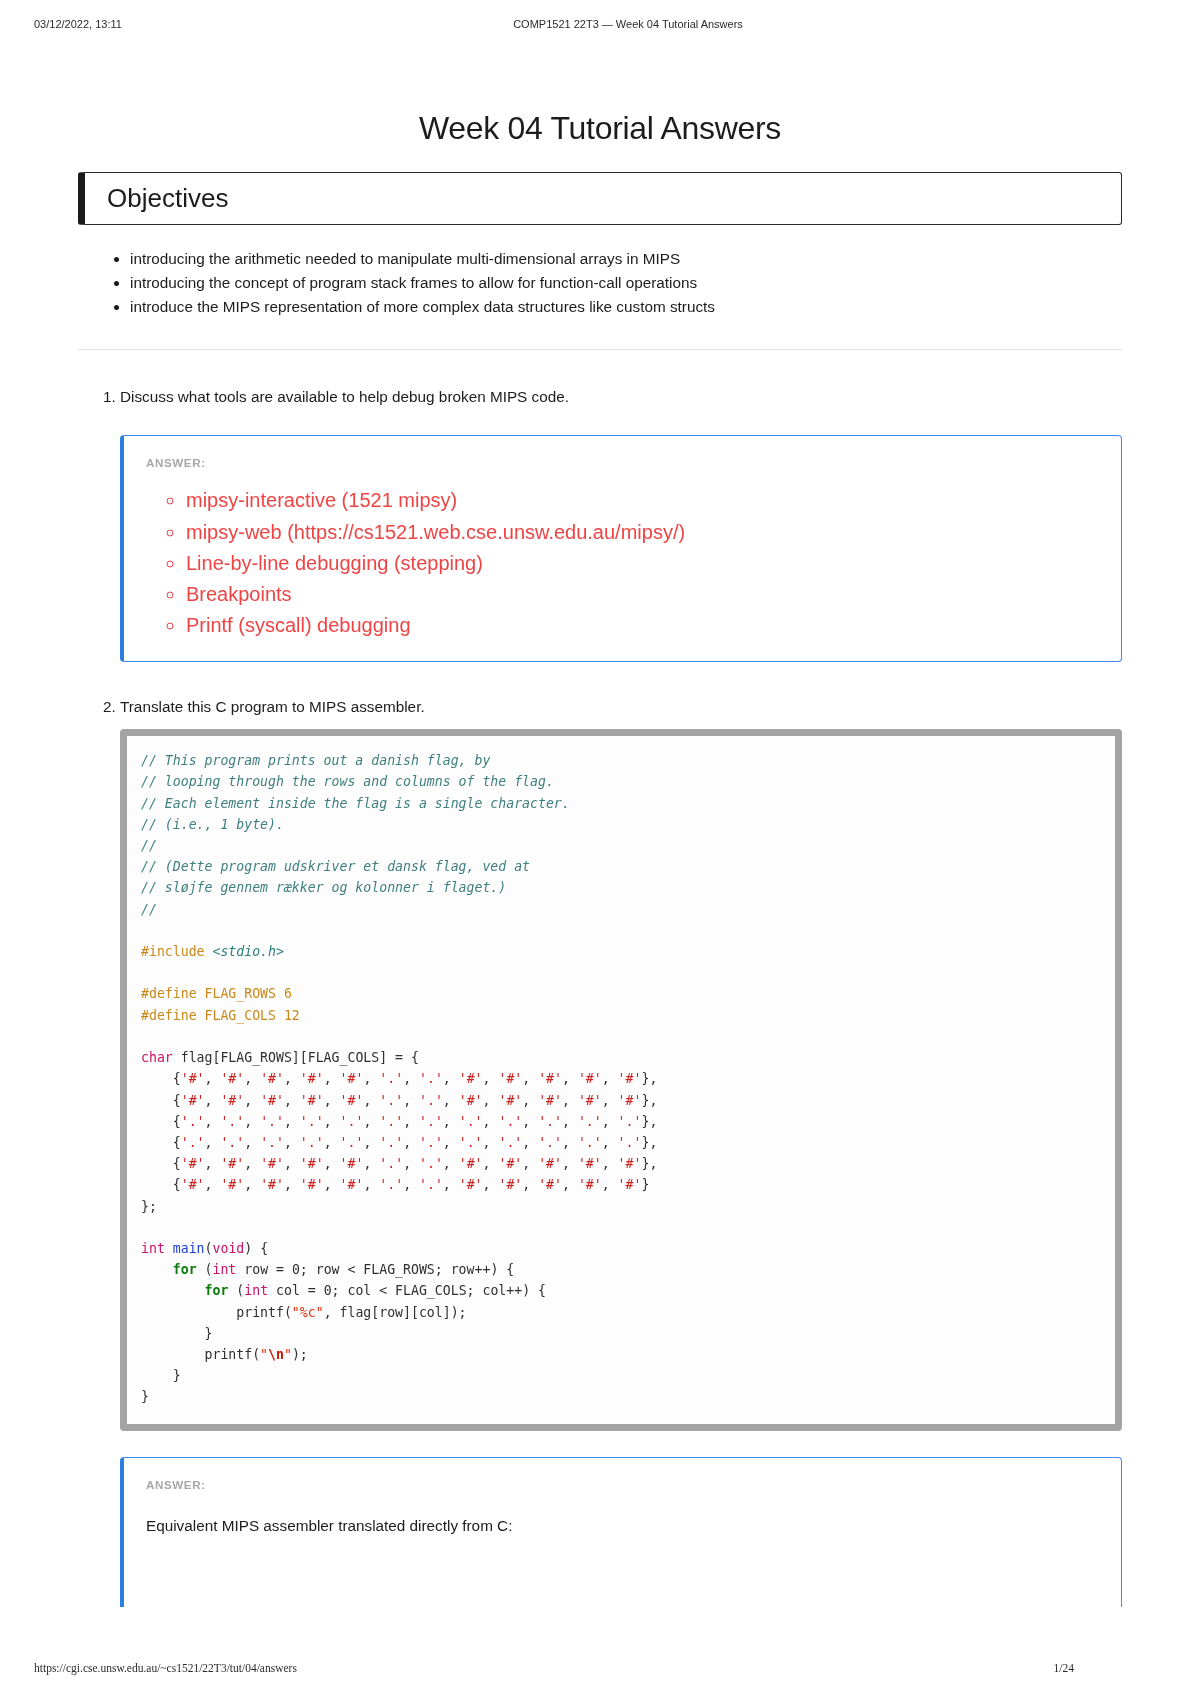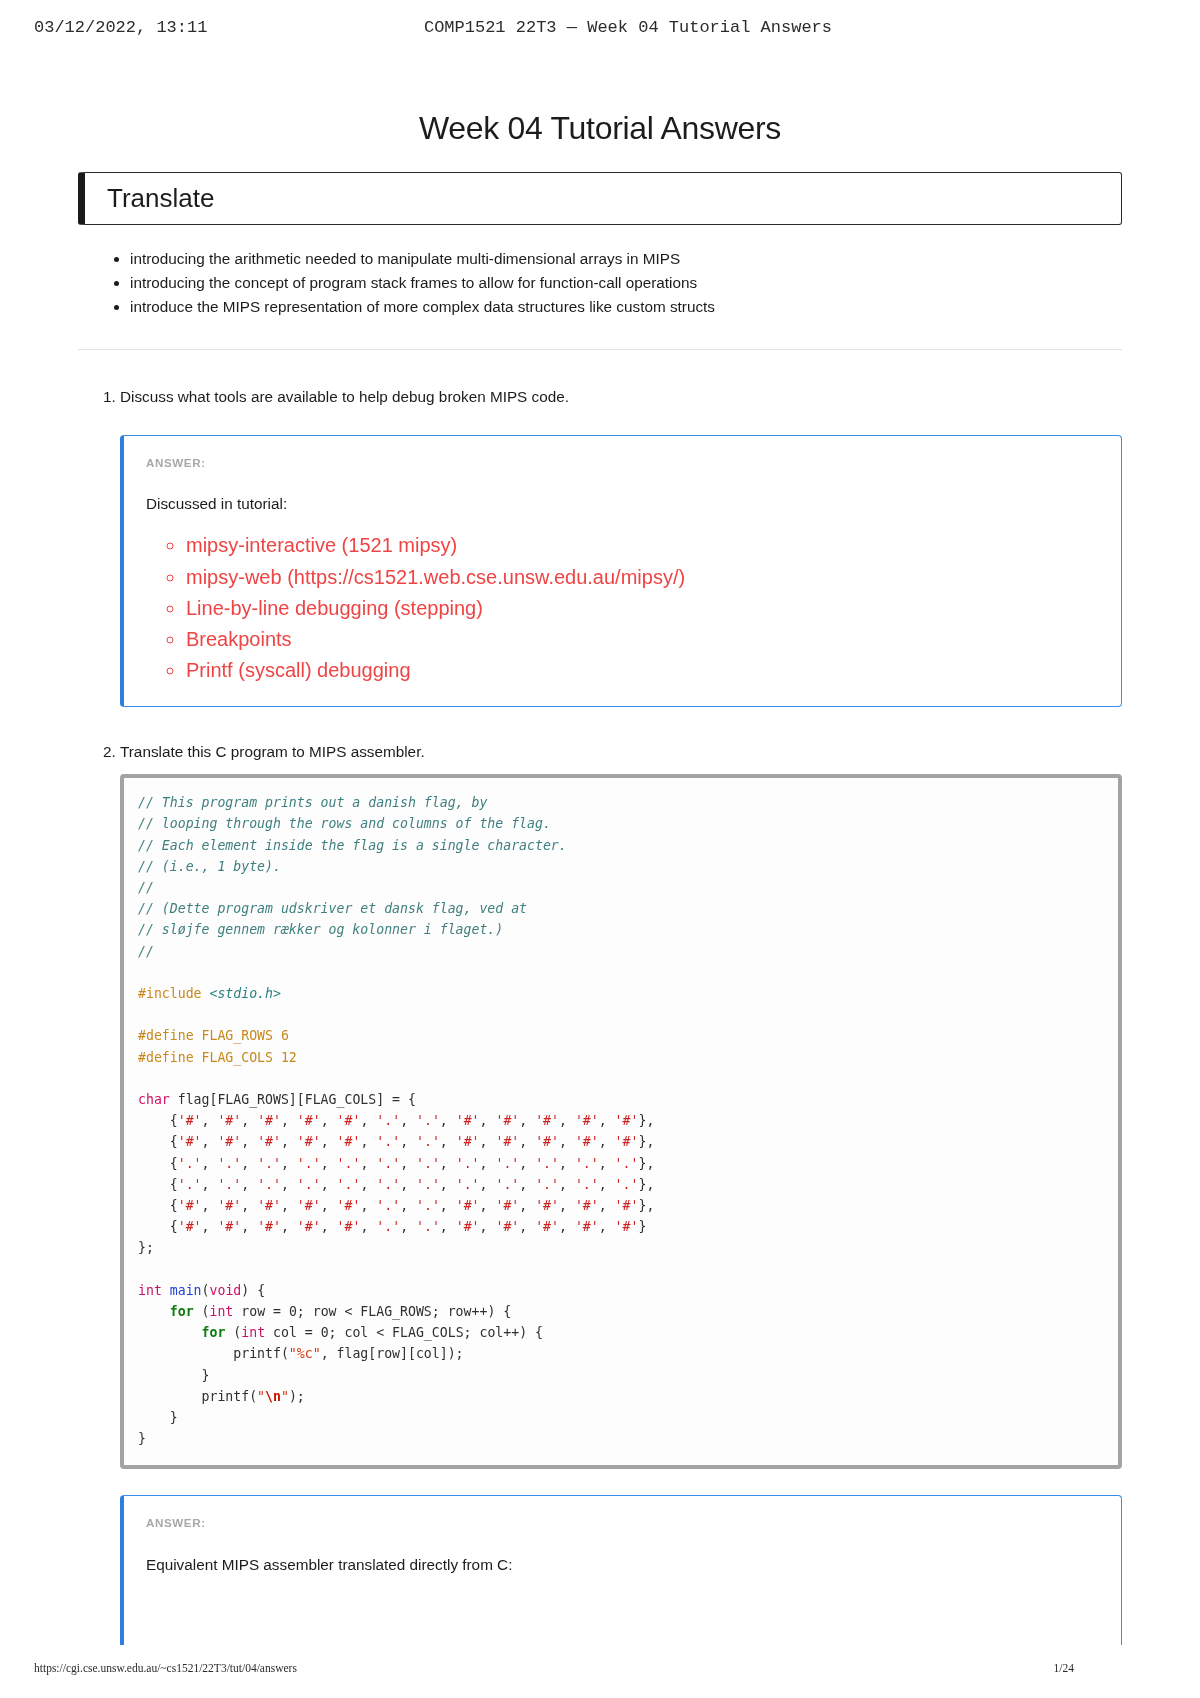--- a/index.html
+++ b/index.html
@@ -16,22 +16,22 @@
     overflow: hidden;
   }
 
   
   .print-header {
     position: absolute;
     top: 18px;
     left: 0;
     width: 1200px;
     height: 18px;
-    font-family: Liberation Mono, monospace;
-    font-size: 17px;
+    font-family: Liberation Sans, sans-serif;
+    font-size: 11px;
     color: #2b2b2b;
   }
   .print-header .ph-left {
     position: absolute;
     left: 34px;
     top: 0;
     white-space: nowrap;
   }
   .print-header .ph-center {
     position: absolute;
@@ -168,21 +168,21 @@
   ul.answer-sublist li {
     font-size: 20px;
     line-height: 1.56;
     color: #ef4444;
   }
 
   
   .code-block {
     margin-top: 10px;
     margin-left: 0;
-    border: 4px solid #a3a3a3;
+    border: 7px solid #a3a3a3;
     border-radius: 4px;
     background: #fdfdfd;
     padding: 14px 18px 16px 14px;
     box-sizing: border-box;
     overflow: hidden;
   }
   pre.code {
     margin: 0;
     font-family: "DejaVu Sans Mono", "Liberation Mono", monospace;
     font-size: 13.2px;
@@ -207,39 +207,38 @@
 <div class="print-header">
   <span class="ph-left">03/12/2022, 13:11</span>
   <span class="ph-center">COMP1521 22T3 — Week 04 Tutorial Answers</span>
 </div>
 
 <div class="page">
 
   <h1 class="doc-title">Week 04 Tutorial Answers</h1>
 
   <div class="objectives-box">
-    <span class="obj-title">Translate</span>
+    <span class="obj-title">Objectives</span>
   </div>
 
   <ul class="objectives-list">
     <li>introducing the arithmetic needed to manipulate multi-dimensional arrays in MIPS</li>
     <li>introducing the concept of program stack frames to allow for function-call operations</li>
     <li>introduce the MIPS representation of more complex data structures like custom structs</li>
   </ul>
 
   <hr class="sep">
 
   <ol class="qlist">
 
     <li>
       <div class="q-para">Discuss what tools are available to help debug broken MIPS code.</div>
 
       <div class="answer-box">
         <div class="answer-label">ANSWER:</div>
-        <div class="answer-body">Discussed in tutorial:</div>
         <ul class="answer-sublist">
           <li>mipsy-interactive (1521 mipsy)</li>
           <li>mipsy-web (https://cs1521.web.cse.unsw.edu.au/mipsy/)</li>
           <li>Line-by-line debugging (stepping)</li>
           <li>Breakpoints</li>
           <li>Printf (syscall) debugging</li>
         </ul>
       </div>
     </li>
 

